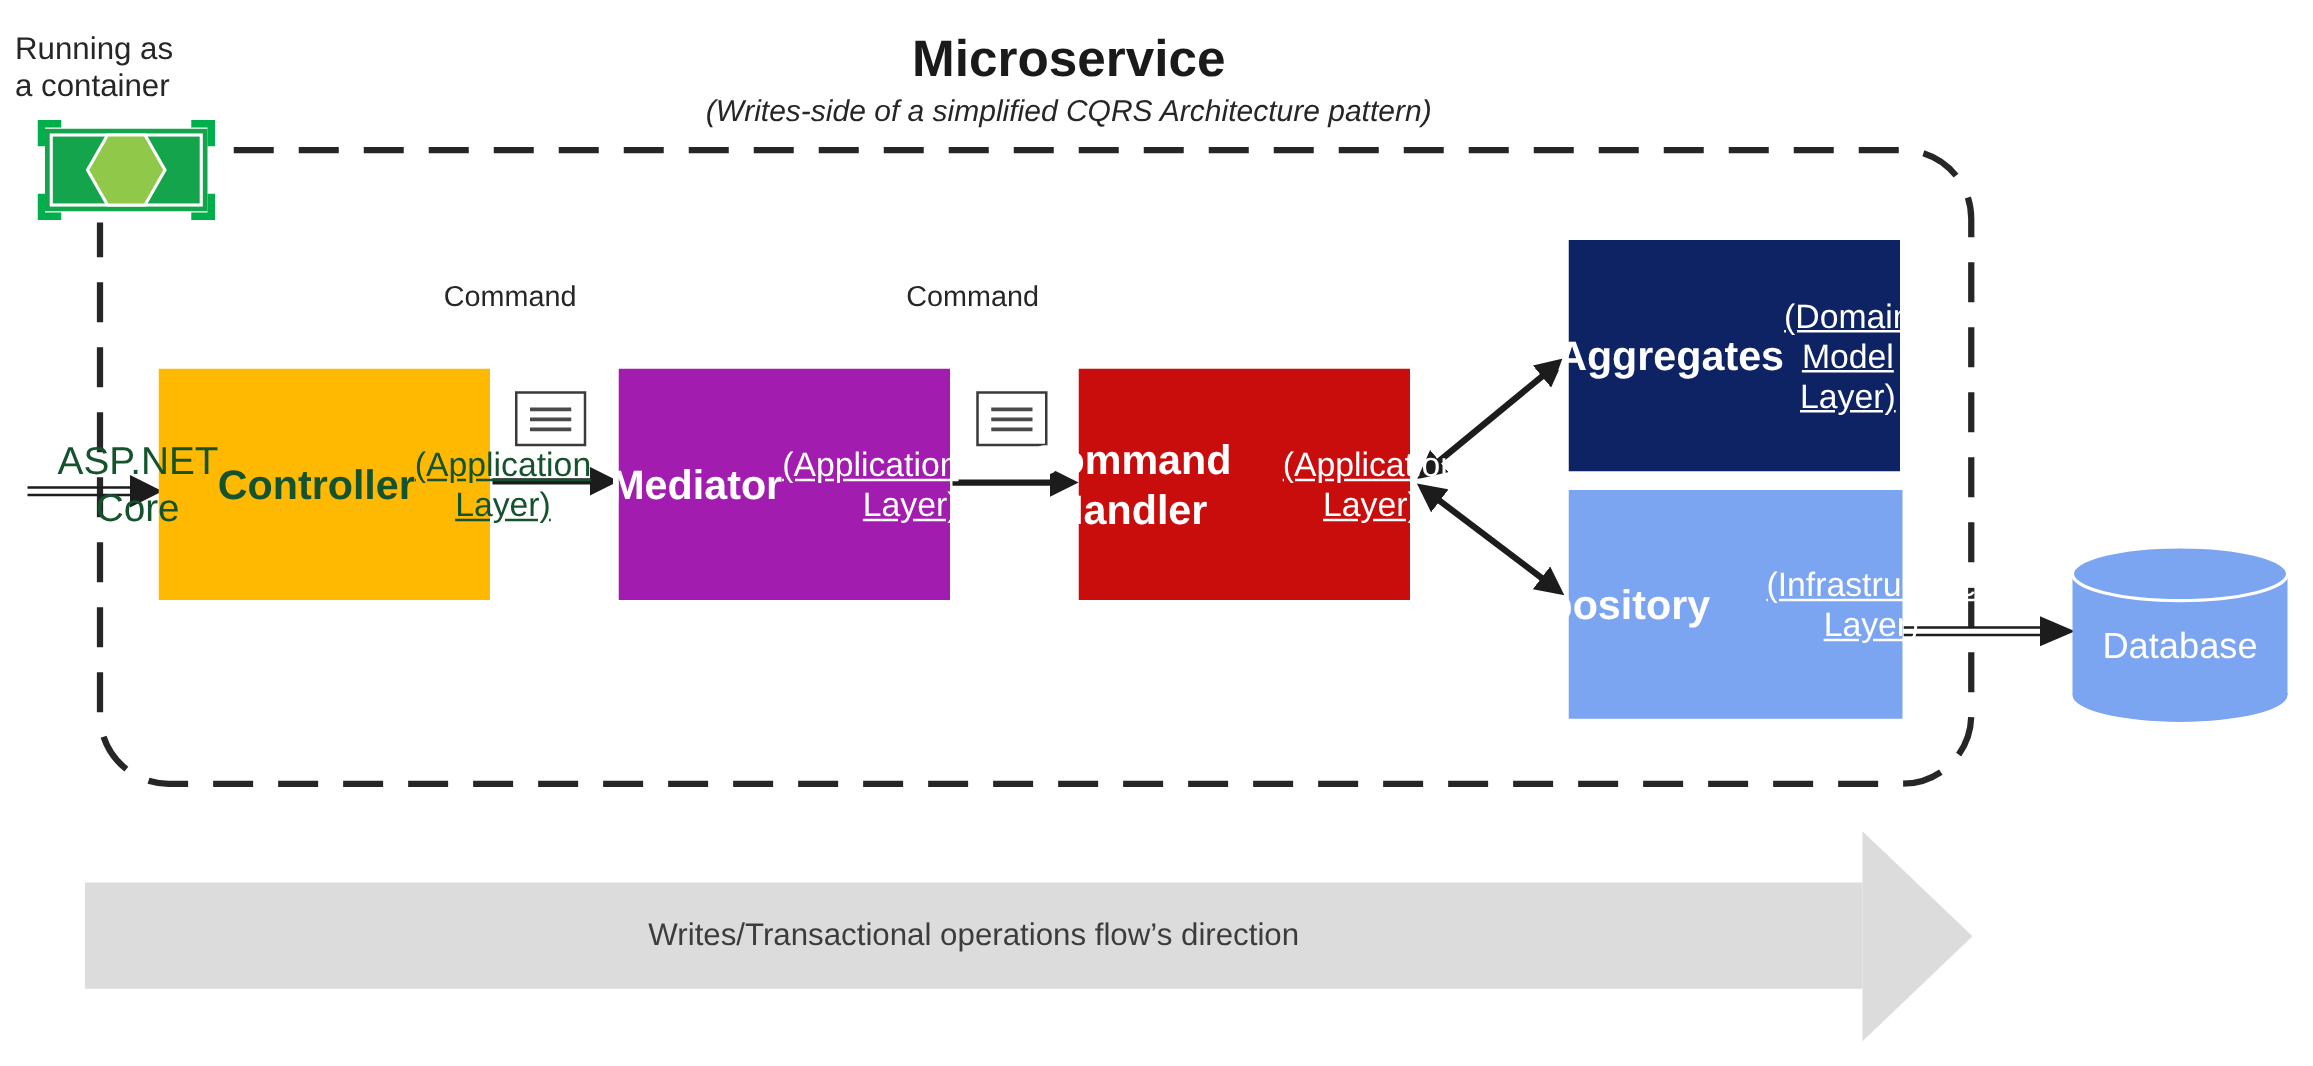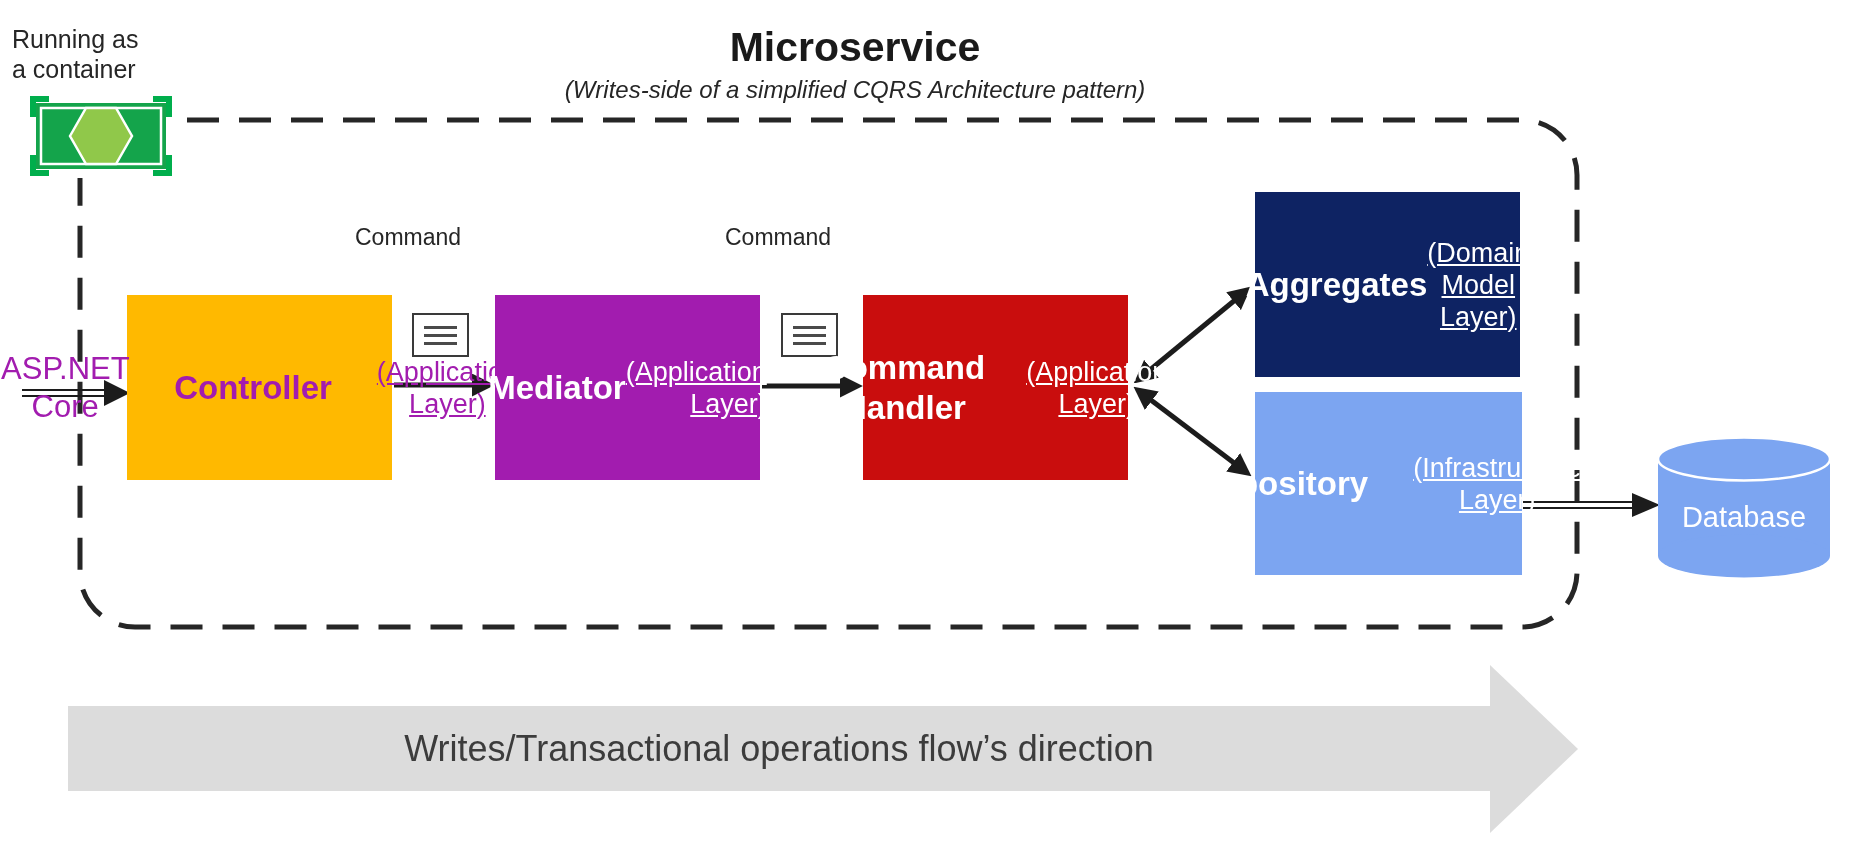--- a/index.html
+++ b/index.html
@@ -22,21 +22,21 @@
   svg.overlay { left:0; top:0; }
 
   
   .node {
     display:flex; flex-direction:row; align-items:center; justify-content:center;
     text-align:center;
   }
   .node .node-prefix { font-size:31px; line-height:38px; font-weight:400; }
   .node .node-name   { font-size:33px; line-height:40px; font-weight:700; }
   .node .node-layer  { font-size:27px; line-height:32px; font-weight:400; max-width:212px;text-decoration:underline; }
-  #node-controller      { left:127px;  top:295px; width:265px; height:185px; color:#a21caf; background:#FFB900;gap:45px; }
+  #node-controller      { left:127px;  top:295px; width:265px; height:185px; color:#14532d; background:#FFB900; }
   #node-mediator        { left:495px;  top:295px; width:265px; height:185px; color:#ffffff; background:#10A24D; }
   #node-command-handler { left:863px;  top:295px; width:265px; height:185px; color:#ffffff; background:#C90D0D;gap:41px; }
   #node-command-handler .node-name { max-width:185px; }
   #node-aggregates      { left:1255px; top:192px; width:265px; height:185px; color:#ffffff; background:#0E2363; }
   #node-repository      { left:1255px; top:392px; width:267px; height:183px; color:#ffffff; background:#7CA5F1; }
 
   
   .cmd-label { width:170px; font-size:23px; color:#262626; }
   #cmd-label-1 { left:355px; top:224px; }
   #cmd-label-2 { left:725px; top:224px; }
@@ -54,21 +54,21 @@
   
   .flow-body {
     left:68px; top:706px; width:1422px; height:85px; background:#DCDCDC;
     display:flex; align-items:center; justify-content:center;
   }
   .flow-head {
     left:1490px; top:665px; width:0; height:0;
     border-top:84px solid transparent; border-bottom:84px solid transparent;
     border-left:88px solid #DCDCDC;
   }
-  .flow-label { font-size:36px; color:#3C3C3C; }
+  .flow-label { font-size:25px; color:#3C3C3C; }
 </style>
 </head>
 <body>
 
 <div id="canvas">
 
   <svg class="overlay abs" width="1850" height="853" viewBox="0 0 1850 853">
     <defs>
       <marker id="ah" viewBox="0 0 10 10" refX="7" refY="5" markerWidth="4.6" markerHeight="4.6" orient="auto-start-reverse" markerUnits="strokeWidth">
         <path d="M0,0 L10,5 L0,10 Z" fill="#1c1c1c"></path>

